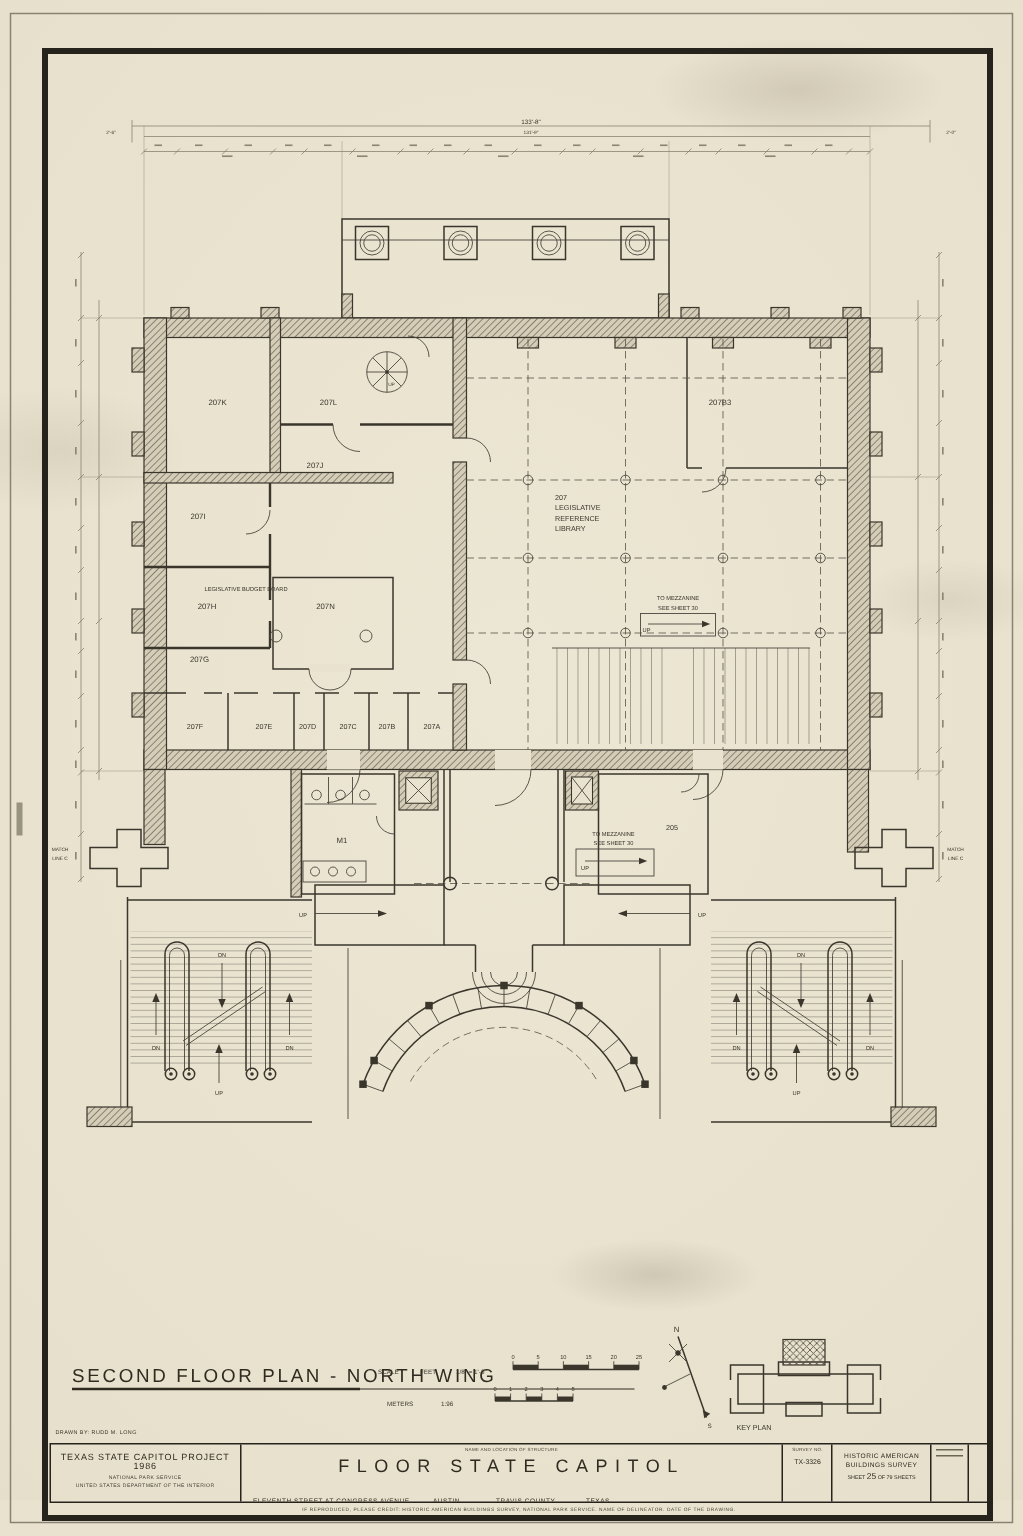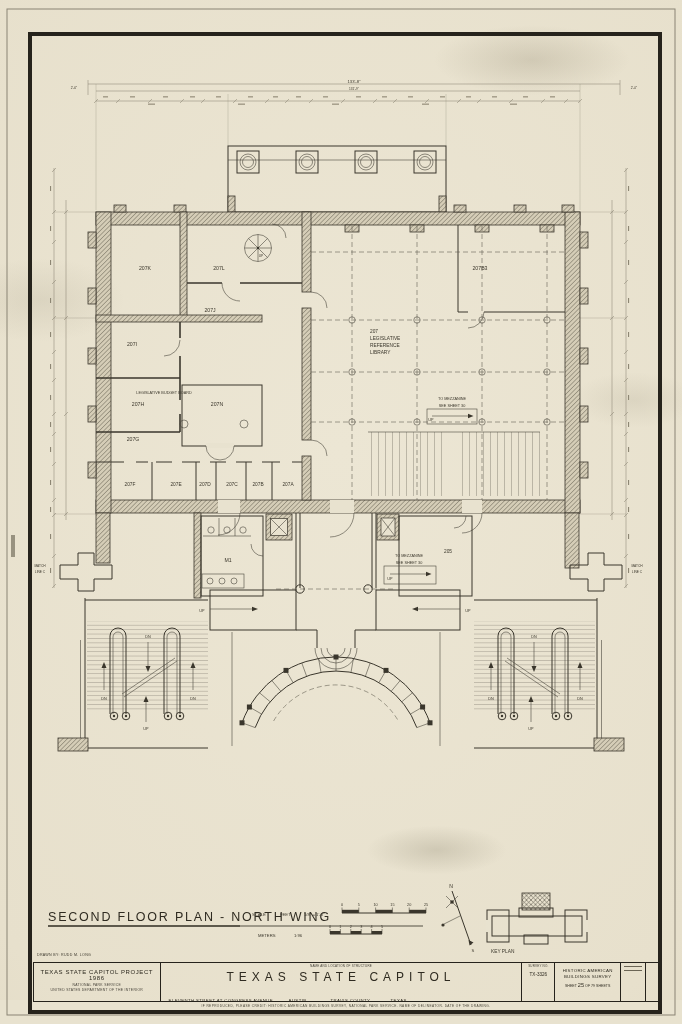--- a/index.html
+++ b/index.html
@@ -553,21 +553,21 @@
 <div class="drawnby">DRAWN BY: RUDD M. LONG</div>
 
 <div class="tblock">
   <div class="tb-cell c1">
     <div class="tb-proj">TEXAS STATE CAPITOL PROJECT 1986</div>
     <div class="tb-sub">NATIONAL PARK SERVICE</div>
     <div class="tb-sub">UNITED STATES DEPARTMENT OF THE INTERIOR</div>
   </div>
   <div class="tb-cell c2">
     <div class="tb-head">NAME AND LOCATION OF STRUCTURE</div>
-    <div class="tb-name">TEXAS STATE CAPITOL</div>
+    <div class="tb-name">FLOOR STATE CAPITOL</div>
     <div class="tb-loc">
       <span style="left:8px">ELEVENTH STREET AT CONGRESS AVENUE</span>
       <span style="left:128px">AUSTIN</span>
       <span style="left:170px">TRAVIS COUNTY</span>
       <span style="left:230px">TEXAS</span>
     </div>
   </div>
   <div class="tb-cell c3">
     <div class="tb-head">SURVEY NO.</div>
     <div class="tb-survey">TX-3326</div>

